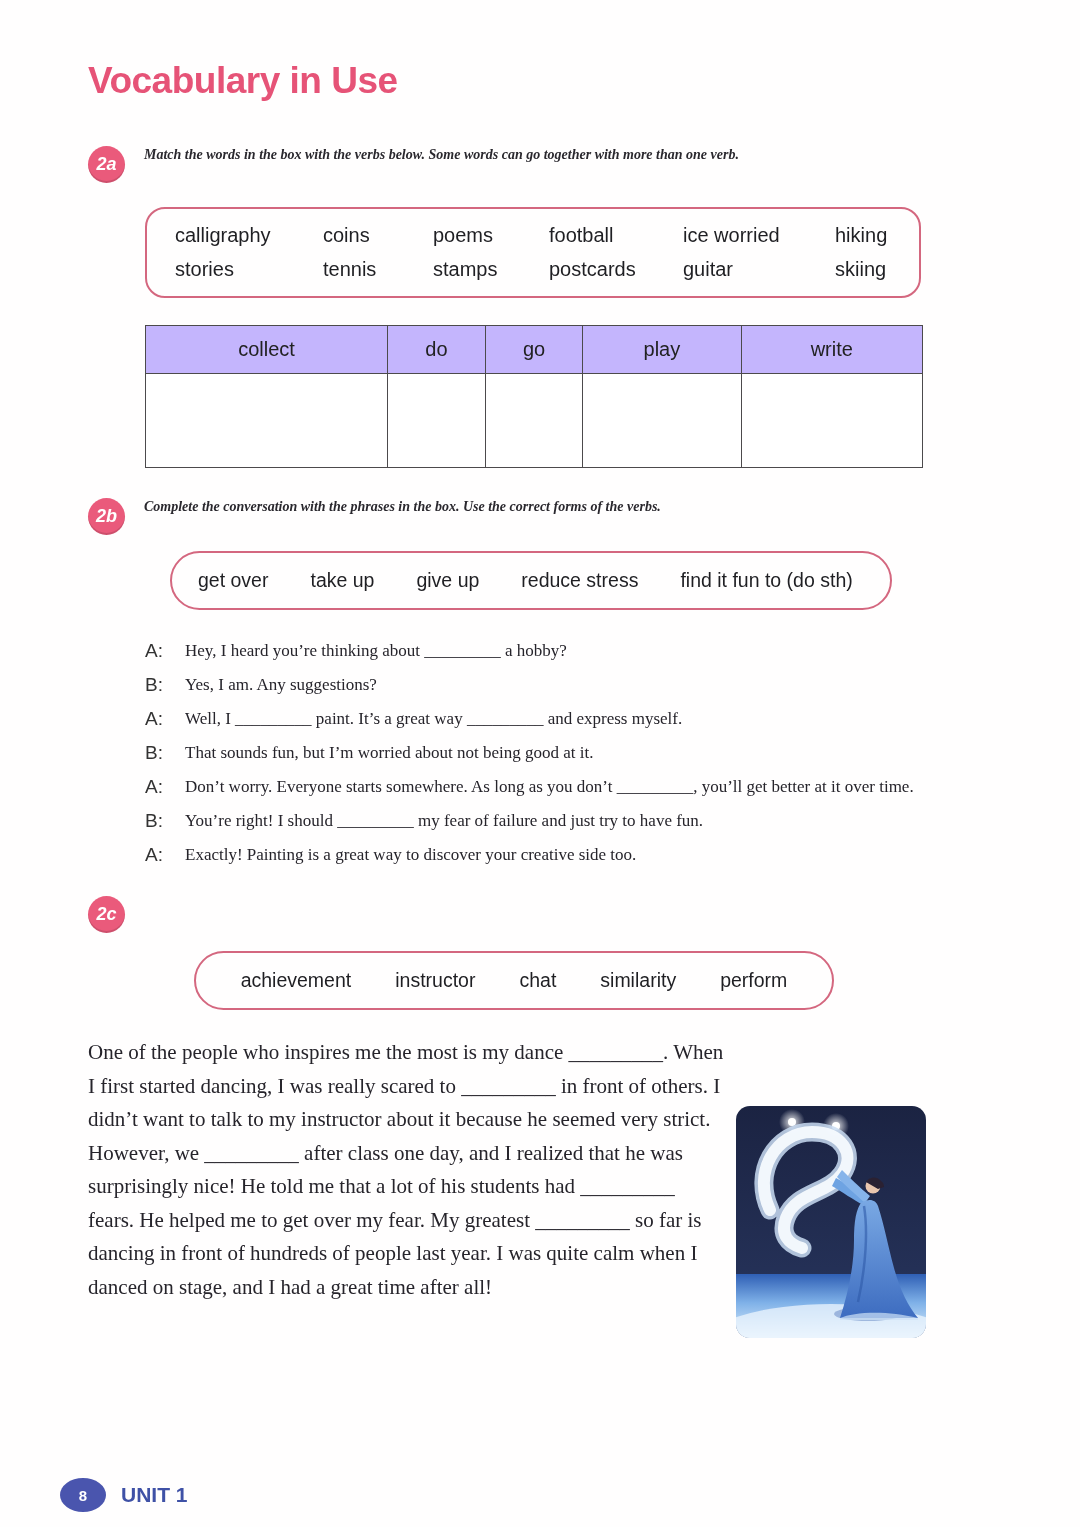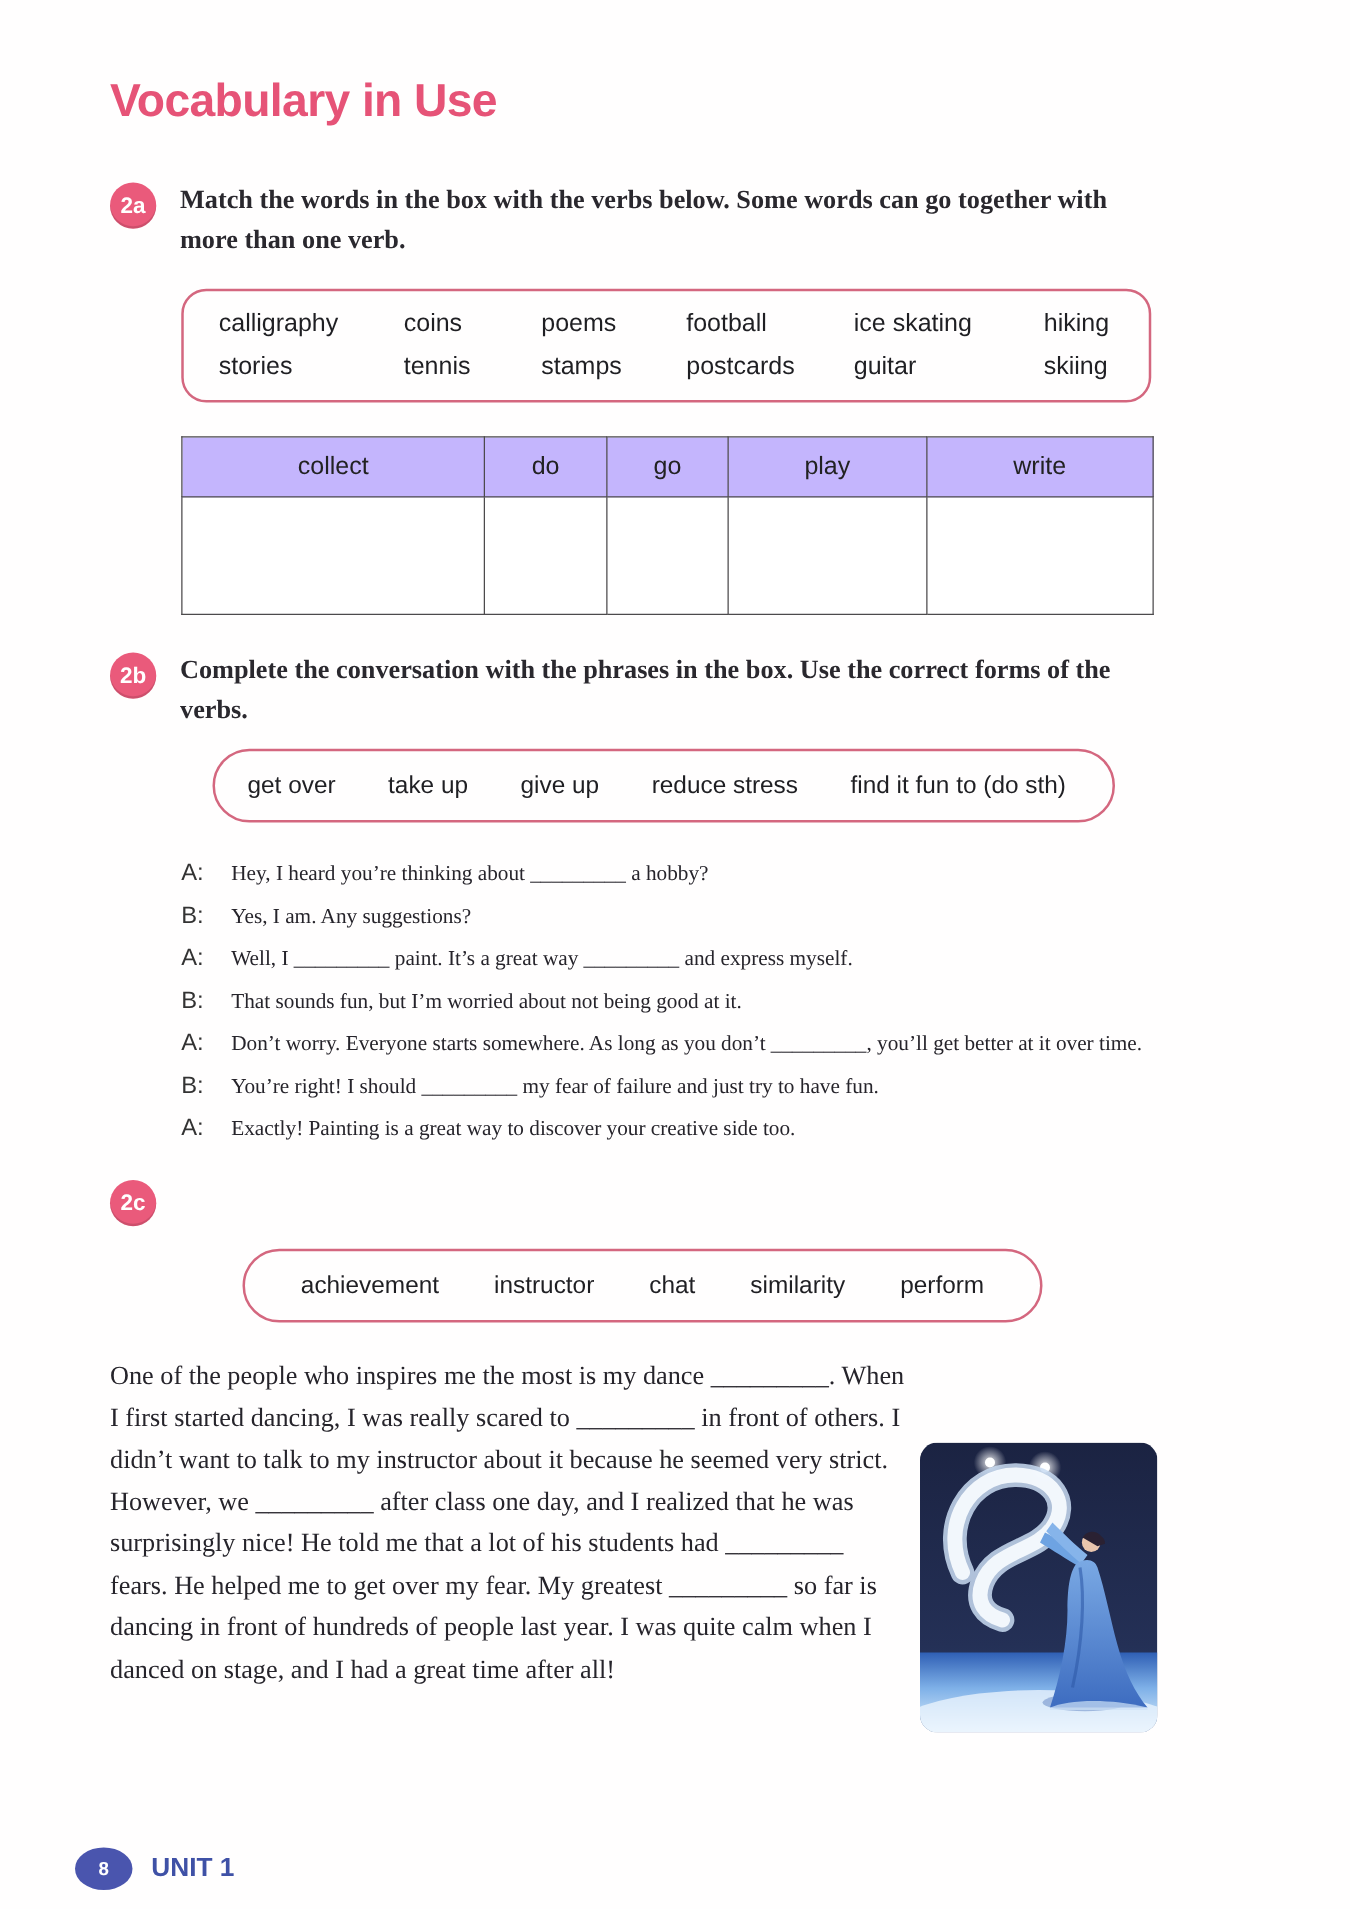--- a/index.html
+++ b/index.html
@@ -16,36 +16,36 @@
 
   .page-title {
     margin-top:60px;
     font-family:"Liberation Sans", sans-serif;
     font-weight:bold;
     font-size:37px;
     letter-spacing:-0.5px;
     color:#e65377;
   }
 
-  .section-head { display:flex; align-items:flex-start; gap:19px; }
+  .section-head { display:flex; align-items:flex-start; gap:19px;font-style:italic; }
   .badge {
     flex:none;
     width:37px; height:37px; margin-top:2px;
     border-radius:50%;
     background:#ea5a7b;
     box-shadow: inset 0 -2px 0 rgba(0,0,0,.12);
     color:#fff;
     font-family:"Liberation Sans", sans-serif;
     font-weight:bold; font-size:18px;
     display:flex; align-items:center; justify-content:center;
   }
   .instruction {
     width:805px;
     font-weight:bold;
-    font-size:21px;
+    font-size:14px;
     line-height:1.5;
     color:#2a282e;
   }
 
   .sec-2a { margin-top:42px; }
   .sec-2b { margin-top:28px; }
   .sec-2c { margin-top:22px; }
 
   .wordbox-2a {
     margin:24px 0 0 57px;
@@ -165,21 +165,21 @@
     <div class="section-head sec-2a">
       <div class="badge">2a</div>
       <div class="instruction">Match the words in the box with the verbs below. Some words can go together with more than one verb.</div>
     </div>
 
     <div class="wordbox-2a">
       <span>calligraphy</span>
       <span>coins</span>
       <span>poems</span>
       <span>football</span>
-      <span>ice skating</span>
+      <span>ice worried</span>
       <span>hiking</span>
       <span>stories</span>
       <span>tennis</span>
       <span>stamps</span>
       <span>postcards</span>
       <span>guitar</span>
       <span>skiing</span>
     </div>
 
     <table class="match-table">

